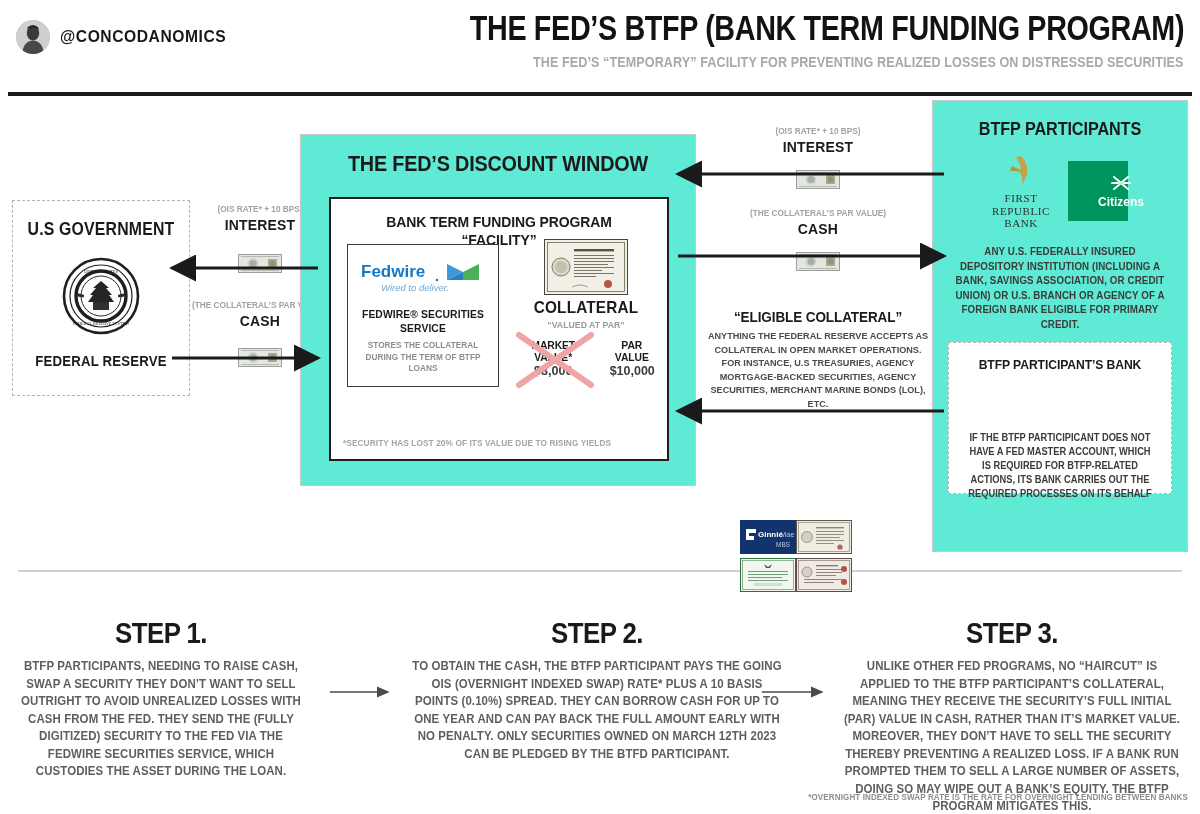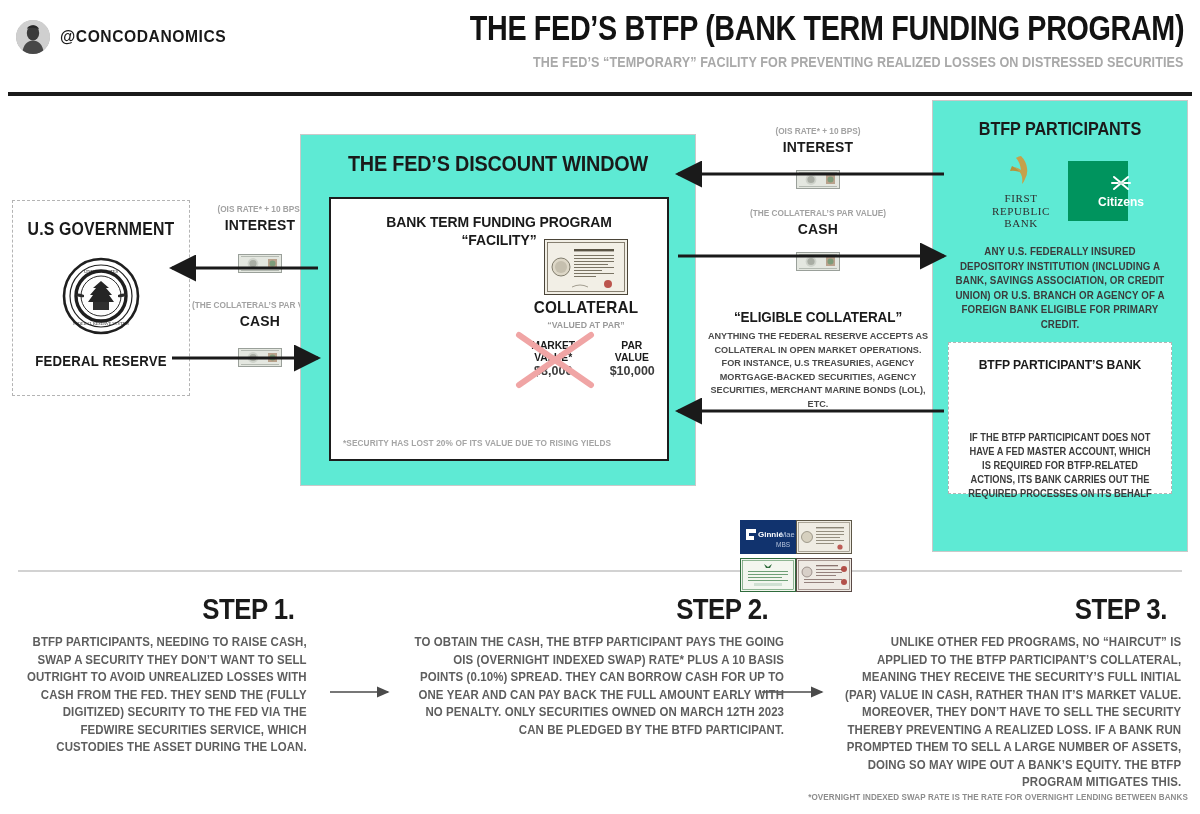--- a/index.html
+++ b/index.html
@@ -196,21 +196,21 @@
   .ec-thumbs {
     position: absolute; left: 740px; top: 424px;
     display: grid; grid-template-columns: 56px 56px; gap: 4px 0;
   }
 
   
   .arrows { position: absolute; left: 0; top: 0; width: 1200px; height: 814px; pointer-events: none; }
 
   
   .steps { position: absolute; left: 0; top: 580px; width: 1200px; height: 234px; }
-  .step { position: absolute; text-align: right; }
+  .step { position: absolute; text-align: center; margin-top: 24px; }
   .step-h {
     font-size: 30px; font-weight: 700; letter-spacing: -0.6px;
     transform: scaleX(0.86);
   }
   .step-b {
     font-size: 12.2px; font-weight: 700; line-height: 17.5px; color: #5e5e5e;
     margin-top: 8px; letter-spacing: 0.1px; transform: scaleX(0.94);
   }
   .s1 { left: 6px; top: 12px; width: 310px; }
   .s2 { left: 398px; top: 12px; width: 398px; }
@@ -294,20 +294,34 @@
         </svg>
       </div>
     </div>
 
     <div class="solidbox dw">
       <div class="dw-title">THE FED’S DISCOUNT WINDOW</div>
 
       <div class="facility">
         <div class="fac-title">BANK TERM FUNDING PROGRAM “FACILITY”</div>
 
+        <div class="fedwire-card">
+          <div class="fw-logo">
+            <svg width="128" height="40" viewBox="0 0 128 40">
+              <text x="2" y="19" font-family="Liberation Sans, sans-serif" font-size="17" font-weight="700" fill="#1479c4">Fedwire</text>
+              <circle cx="78" cy="22" r="1.3" fill="#1479c4"></circle>
+              <path d="M88 6 L104 14 L88 22 Z" fill="#3e9ad6"></path>
+              <path d="M104 14 L120 6 L120 22 L104 22 Z" fill="#4bb05a"></path>
+              <path d="M88 22 L104 14 L104 22 Z" fill="#2b7fbf"></path>
+              <text x="22" y="33" font-family="Liberation Sans, sans-serif" font-size="9.5" fill="#6fa9d4" font-style="italic">Wired to deliver.</text>
+            </svg>
+          </div>
+          <div class="fw-name">FEDWIRE® SECURITIES SERVICE</div>
+          <div class="fw-sub">STORES THE COLLATERAL DURING THE TERM OF BTFP LOANS</div>
+        </div>
 
         <div class="coll-wrap">
           <div class="cert-big">
             <svg width="84" height="56" viewBox="0 0 84 56" style="display:block;margin:0 auto;">
               <rect x="0.5" y="0.5" width="83" height="55" fill="#f2efe6" stroke="#4a4438"></rect>
               <rect x="3.5" y="3.5" width="77" height="49" fill="none" stroke="#6b6454" stroke-width="0.8"></rect>
               <circle cx="17" cy="28" r="9" fill="#ddd7c7" stroke="#55503f" stroke-width="0.7"></circle>
               <circle cx="17" cy="28" r="6" fill="#c5bfae"></circle>
               <rect x="30" y="10" width="40" height="2.4" fill="#5a5445"></rect>
               <g fill="#7a7464">

